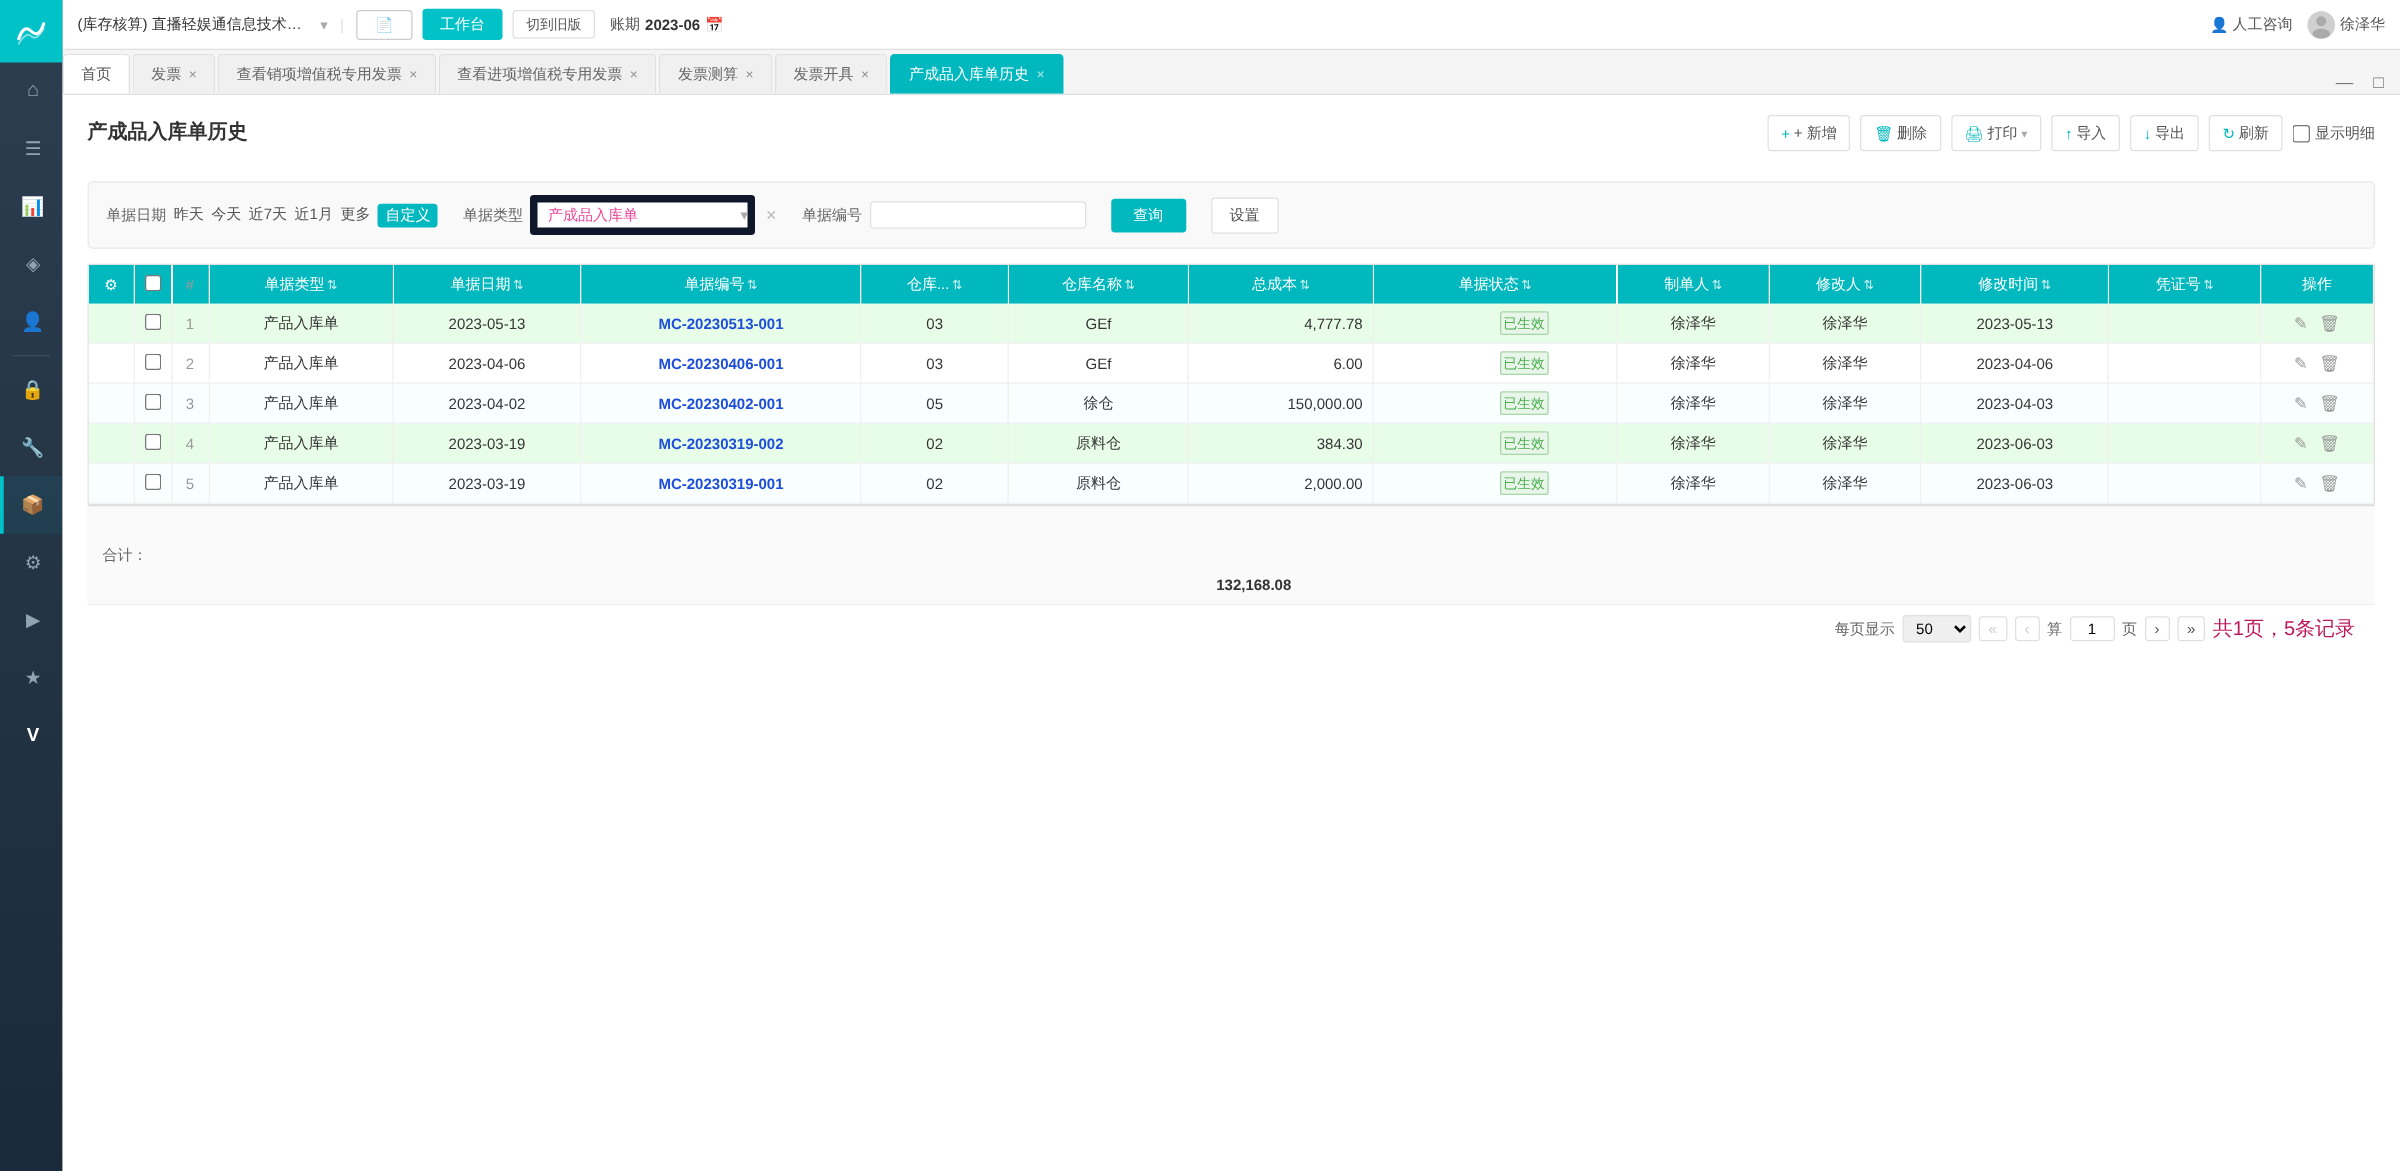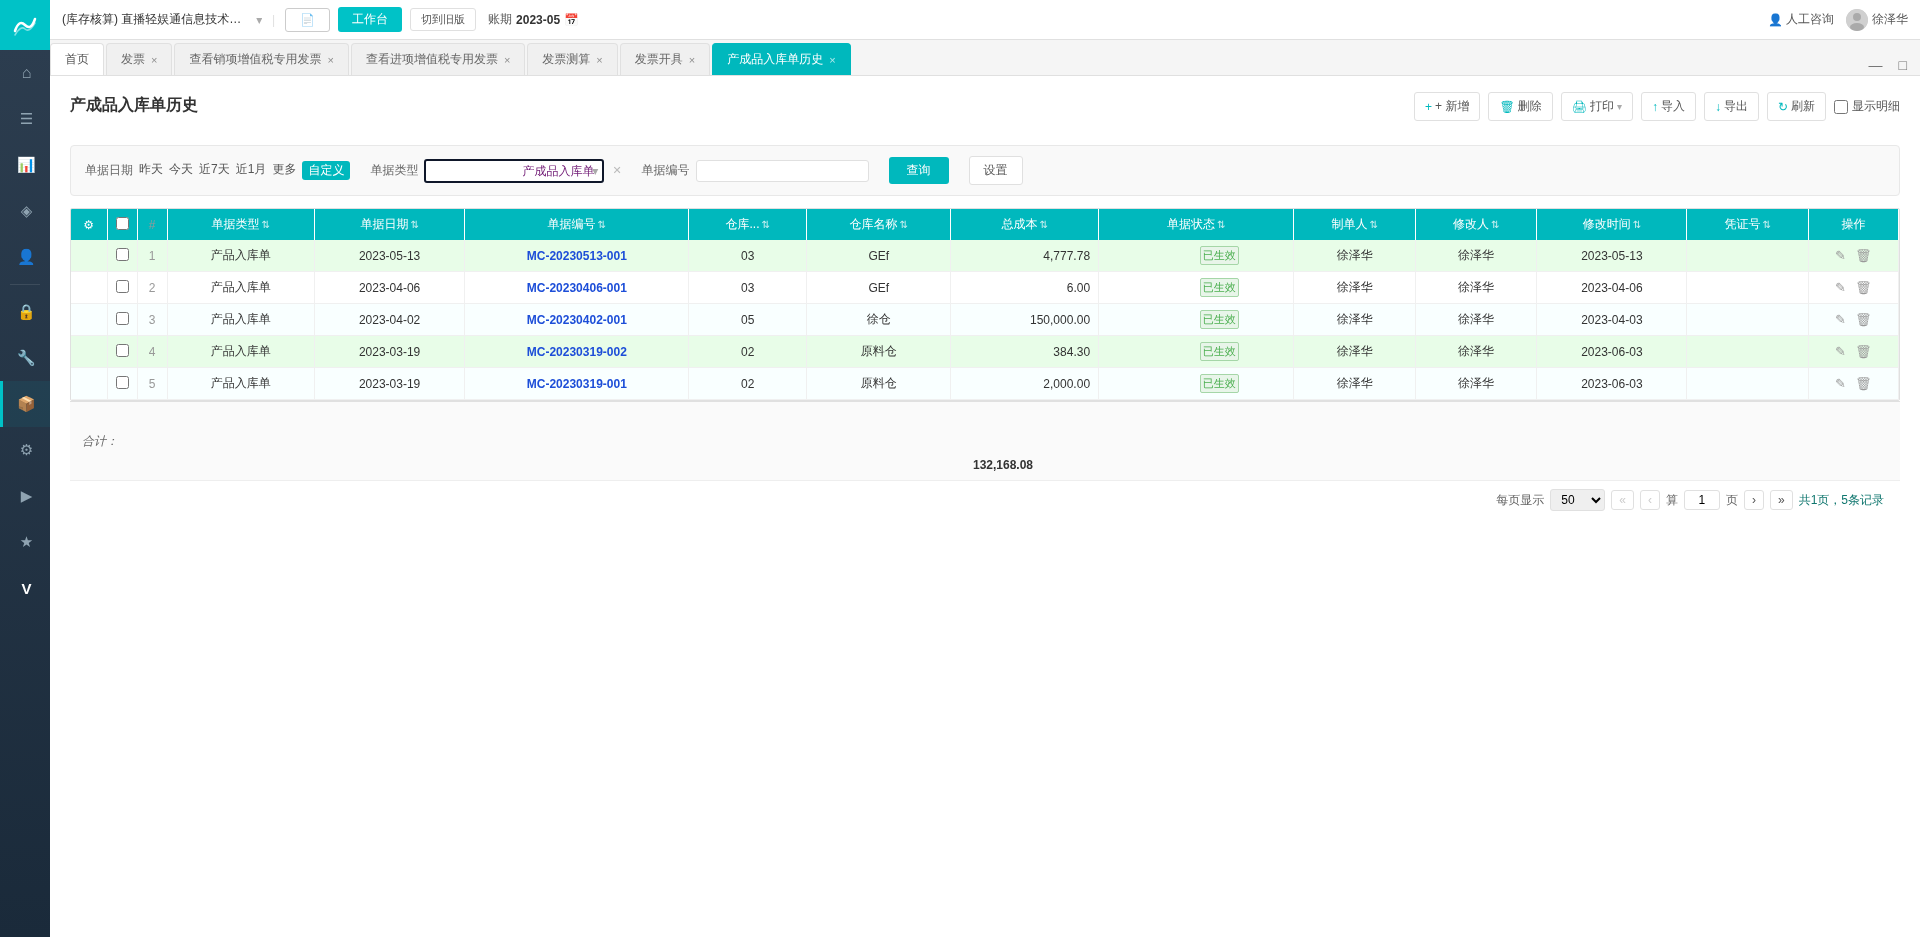--- a/index.html
+++ b/index.html
@@ -50,21 +50,21 @@
     
     .filter-section { background: #f9f9f9; border: 1px solid #e8e8e8; border-radius: 4px; padding: 10px 14px; margin-bottom: 12px; }
     .filter-row { display: flex; align-items: center; gap: 20px; flex-wrap: wrap; }
     .filter-group { display: flex; align-items: center; gap: 6px; }
     .filter-label { color: #666; white-space: nowrap; }
     .filter-date-links { display: flex; gap: 6px; }
     .filter-date-link { color: #555; cursor: pointer; font-size: 12px; }
     .filter-date-link.custom { background: #00b8bd; color: #fff; padding: 1px 6px; border-radius: 3px; }
     .filter-date-range { color: #888; font-size: 11px; margin-top: 2px; }
     .filter-input { border: 1px solid #e0e0e0; border-radius: 3px; padding: 3px 8px; font-size: 12px; color: #333; background: #fff; min-width: 80px; }
-    .filter-select { border: 2px solid #0f172a; border-radius: 3px; padding: 3px 8px; font-size: 12px; color: #701a75; background: #fff; min-width: 180px; appearance: none; text-align: right; }
+    .filter-select { border: 6px solid #0f172a; border-radius: 3px; padding: 3px 8px; font-size: 12px; color: #ec4899; background: #fff; min-width: 180px; appearance: none; }
     .filter-select-wrapper { position: relative; display: inline-flex; align-items: center; }
     .filter-select-wrapper::after { content: '▾'; position: absolute; right: 6px; color: #aaa; pointer-events: none; }
     .expand-btn { display: flex; align-items: center; gap: 3px; color: #00b8bd; cursor: pointer; font-size: 12px; border: none; background: none; }
     .btn-query { background: #00b8bd; color: #fff; border: none; border-radius: 3px; padding: 5px 18px; cursor: pointer; font-size: 12px; }
     .btn-set { background: #fff; border: 1px solid #e0e0e0; border-radius: 3px; padding: 5px 14px; cursor: pointer; font-size: 12px; color: #555; }
 
     
     .table-wrapper { overflow-x: auto; border: 1px solid #e0e0e0; border-radius: 2px; }
     table { width: 100%; border-collapse: collapse; table-layout: auto; }
     thead tr { background: #00b8bd; color: #fff; }
@@ -77,31 +77,31 @@
     .link-text { color: #1d4ed8; cursor: pointer; text-decoration: none; font-weight: bold; }
     .status-badge { display: inline-block; padding: 1px 2px; border-radius: 2px; font-size: 11px; margin-left: 46px; }
     .status-active { background: #e8f5e9; color: #4caf50; border: 1px solid #a5d6a7; }
     .action-icon { color: #999; cursor: pointer; font-size: 13px; margin: 0 3px; }
     .settings-icon { color: #fff; cursor: pointer; }
     .checkbox-col { width: 30px; }
     .num-col { width: 30px; color: #999; }
 
     
     .table-footer { display: flex; align-items: center; padding: 8px 12px; background: #fafafa; border-top: 1px solid #e0e0e0; }
-    .total-label { color: #666; font-size: 12px; font-style: italic; }
+    .total-label { color: #666; font-size: 12px; }
     .total-value { color: #333; font-size: 12px; font-weight: bold; flex: 1; text-align: center; margin-top: 48px; }
 
     
     .pagination { display: flex; align-items: center; justify-content: flex-end; padding: 8px 16px; background: #fff; border-top: 1px solid #eee; gap: 6px; }
     .pagination-label { color: #666; font-size: 12px; }
     .pagination-select { border: 1px solid #e0e0e0; border-radius: 3px; padding: 2px 6px; font-size: 12px; }
     .pagination-btn { background: none; border: 1px solid #e0e0e0; border-radius: 3px; padding: 2px 7px; cursor: pointer; color: #555; font-size: 12px; }
     .pagination-btn:disabled { color: #ccc; cursor: not-allowed; }
     .pagination-input { border: 1px solid #e0e0e0; border-radius: 3px; padding: 2px 4px; width: 36px; text-align: center; font-size: 12px; }
-    .pagination-info { color: #0f766e; font-size: 12px; }
+    .pagination-info { color: #be185d; font-size: 16px; }
   </style>
 </head>
 <body>
 
 <div class="sidebar">
   <div class="sidebar-logo">
     <svg viewBox="0 0 28 28" fill="none">
       <path d="M4 20 Q8 8 14 14 Q20 20 24 8" stroke="#fff" stroke-width="2.5" fill="none" stroke-linecap="round"></path>
       <path d="M4 24 Q10 14 14 18 Q18 22 24 12" stroke="rgba(255,255,255,0.5)" stroke-width="1.5" fill="none" stroke-linecap="round"></path>
     </svg>
@@ -153,21 +153,21 @@
       <span style="cursor:pointer; color:#aaa;">▾</span>
     </div>
     <span style="color:#e0e0e0; margin:0 2px;">|</span>
     <button class="topbar-btn btn-outline">
       <span>📄</span>
     </button>
     <button class="topbar-btn btn-primary">工作台</button>
     <button class="btn-switch">切到旧版</button>
     <div class="topbar-period">
       <span>账期</span>
-      <span style="color:#333; font-weight:bold;">2023-05</span>
+      <span style="color:#333; font-weight:bold;">2023-06</span>
       <span style="cursor:pointer; color:#aaa;">📅</span>
     </div>
     <div class="topbar-right">
       <div style="display:flex;align-items:center;gap:3px;cursor:pointer;">
         <span>👤</span>
         <span>人工咨询</span>
       </div>
       <div class="topbar-user">
         <span style="width:22px;height:22px;border-radius:50%;background:#ccc;display:inline-flex;align-items:center;justify-content:center;overflow:hidden;">
           <svg width="22" height="22" viewBox="0 0 22 22">

